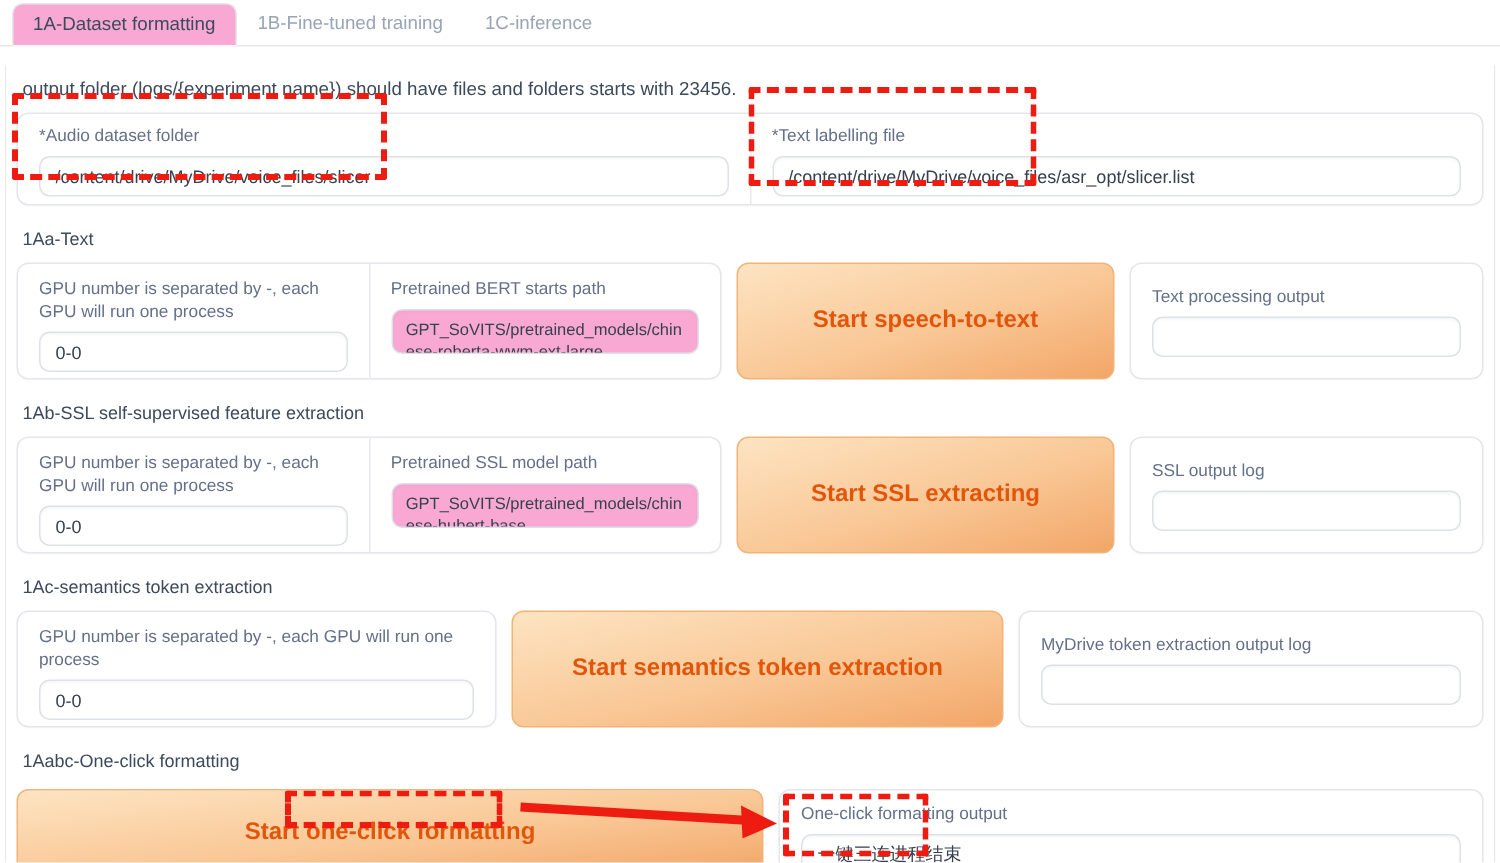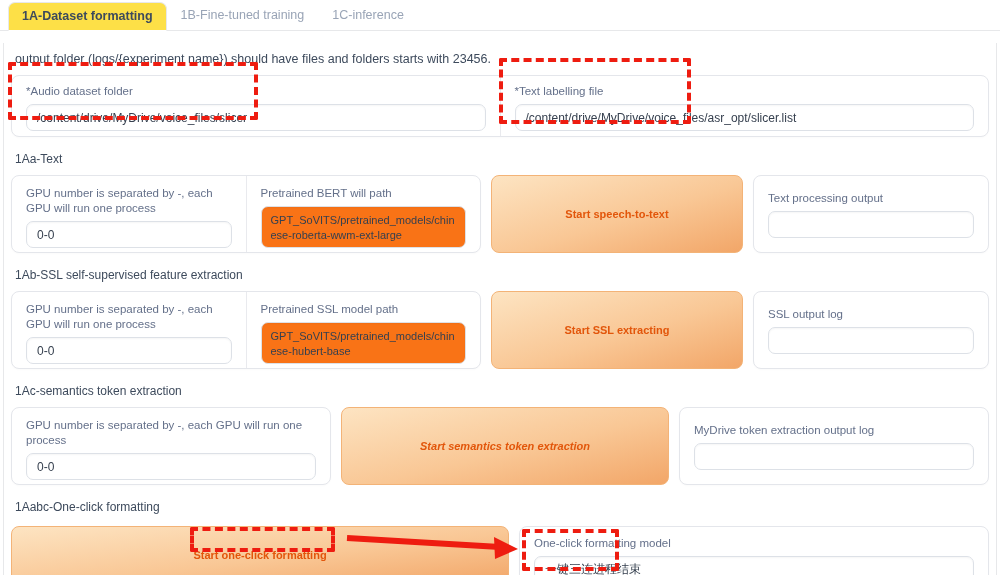--- a/index.html
+++ b/index.html
@@ -5,62 +5,62 @@
   * { margin:0; padding:0; box-sizing:border-box; }
   html,body { width:1000px; height:575px; background:#fff;
     font-family:"Liberation Sans", sans-serif; color:#3d4a5c; overflow:hidden; }
   .page { position:relative; width:1000px; height:575px; }
 
   
   .tabbar { display:flex; align-items:flex-end; padding:4px 0 0 8px; height:31px;
     border-bottom:1px solid #e7e8ea; position:relative; z-index:2; }
   .tab { font-size:12.5px; padding:6px 13px 7px; color:#99a4b6; cursor:pointer;
     white-space:nowrap; background:transparent; border:1px solid transparent; }
-  .tab.active { color:#3d4a5c; font-weight:700; background:#fde047;
+  .tab.active { color:#3d4a5c; font-weight:400; background:#f9a8d4;
     border:1px solid #e7e8ea; border-bottom:1px solid #fff; border-radius:7px 7px 0 0;
     margin-bottom:-1px; }
 
   
   .panel { position:relative; margin:12px 3px; height:543px;
     border:1px solid #e7e8ea; border-top:none; border-radius:0 0 4px 4px;
     padding:7px 7px 26px; background:#fff; }
   .info { font-size:12.5px; color:#3d4a5c; margin:2px 4px 9px; }
   .sec-title { font-size:12px; color:#3d4a5c; margin:15px 4px 9px; }
 
   
   .group { border:1px solid #e4e6eb; border-radius:8px; background:#fff;
     display:flex; overflow:hidden; box-shadow:0 1px 2px rgba(0,0,0,.02); }
   .field { padding:10px 14px 9px; min-width:0; flex:1; }
   .field + .field { border-left:1px solid #e9eaee; }
   .lbl { display:block; font-size:11.5px; color:#64708a; line-height:15px;
     margin-bottom:5px; }
   .tbox { width:100%; border:1px solid #dde1e7; border-radius:7px; background:#fff;
     font-family:"Liberation Sans", sans-serif; font-size:12px; color:#36404f;
     padding:6px 10px; height:27px; box-shadow:inset 0 1px 2px rgba(0,0,0,.04); outline:none; }
-  .tarea { width:100%; border:1px solid #dde1e7; border-radius:7px; background:#f97316;
-    font-size:11px; color:#36404f; line-height:15px; padding:6px 9px 0; height:42px;
+  .tarea { width:100%; border:1px solid #dde1e7; border-radius:7px; background:#f9a8d4;
+    font-size:11px; color:#36404f; line-height:15px; padding:6px 9px 0; height:30px;
     overflow:hidden; overflow-wrap:break-word; box-shadow:inset 0 1px 2px rgba(0,0,0,.04); }
 
   
   .row { display:flex; gap:10px; align-items:stretch; }
   .row-top { height:62px; }
   .row-top .field { padding:8px 14px; }
   .row-std { height:78px; }
   .g-left-2 { width:470px; flex:none; }
   .g-left-1 { width:320px; flex:none; }
   .g-out { flex:1;align-items:center; }
 
   
   .btn { border:1px solid #f3b377; border-radius:8px; cursor:pointer;
     background:linear-gradient(to bottom right, #fde4c2 0%, #f9c795 55%, #f2a668 100%);
-    color:#e2560b; font-weight:700; font-size:11px;
+    color:#e2560b; font-weight:700; font-size:16px;
     font-family:"Liberation Sans", sans-serif;
     display:flex; align-items:center; justify-content:center; }
   .btn-mid { width:252px; flex:none; }
-  .btn-1ac { width:328px; flex:none;font-style:italic; }
+  .btn-1ac { width:328px; flex:none; }
   .btn-big { width:498px; flex:none; }
 
   .row-bottom { height:58px; margin-top:12px; }
   .row-bottom .g-out { padding:9px 14px; display:block; }
 
   
   .ann { position:absolute; border:4px dashed #ee1c10; border-radius:2px;
     pointer-events:none; z-index:5; background:transparent; }
   #arrow-layer { position:absolute; left:0; top:0; width:1000px; height:575px;
     pointer-events:none; z-index:6; }
@@ -92,21 +92,21 @@
     </div>
 
     <div class="sec-title">1Aa-Text</div>
     <div class="row row-std">
       <div class="group g-left-2">
         <div class="field">
           <span class="lbl">GPU number is separated by -, each GPU will run one process</span>
           <input class="tbox" type="text" value="0-0" style="">
         </div>
         <div class="field">
-          <span class="lbl">Pretrained BERT will path</span>
+          <span class="lbl">Pretrained BERT starts path</span>
           <div class="tarea">GPT_SoVITS/pretrained_models/chinese-roberta-wwm-ext-large</div>
         </div>
       </div>
       <button class="btn btn-mid">Start speech-to-text</button>
       <div class="group g-out">
         <div class="field">
           <span class="lbl">Text processing output</span>
           <input class="tbox" type="text" value="" style="">
         </div>
       </div>
@@ -147,21 +147,21 @@
           <span class="lbl">MyDrive token extraction output log</span>
           <input class="tbox" type="text" value="" style="">
         </div>
       </div>
     </div>
 
     <div class="sec-title">1Aabc-One-click formatting</div>
     <div class="row row-bottom">
       <button class="btn btn-big">Start one-click formatting</button>
       <div class="group g-out">
-        <span class="lbl">One-click formatting model</span>
+        <span class="lbl">One-click formatting output</span>
         <input class="tbox" type="text" value="一键三连进程结束" style="">
       </div>
     </div>
 
   </div>
 
   <div class="ann" style="left:8px;  top:62px;  width:250px; height:58px;"></div>
   <div class="ann" style="left:499px; top:58px;  width:192px; height:66px;"></div>
   <div class="ann" style="left:190px; top:527px; width:145px; height:25px;"></div>
   <div class="ann" style="left:522px; top:529px; width:97px;  height:42px;"></div>

